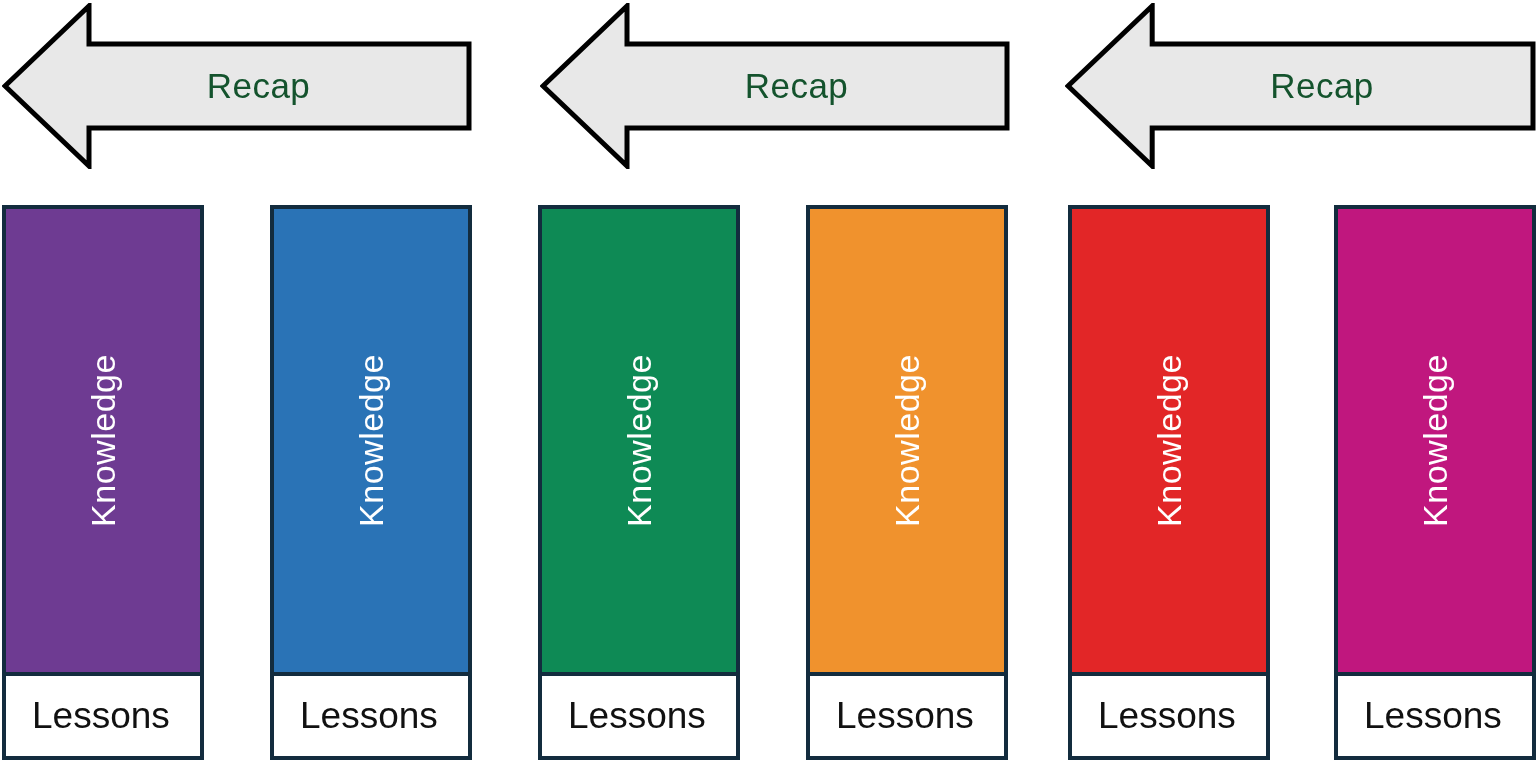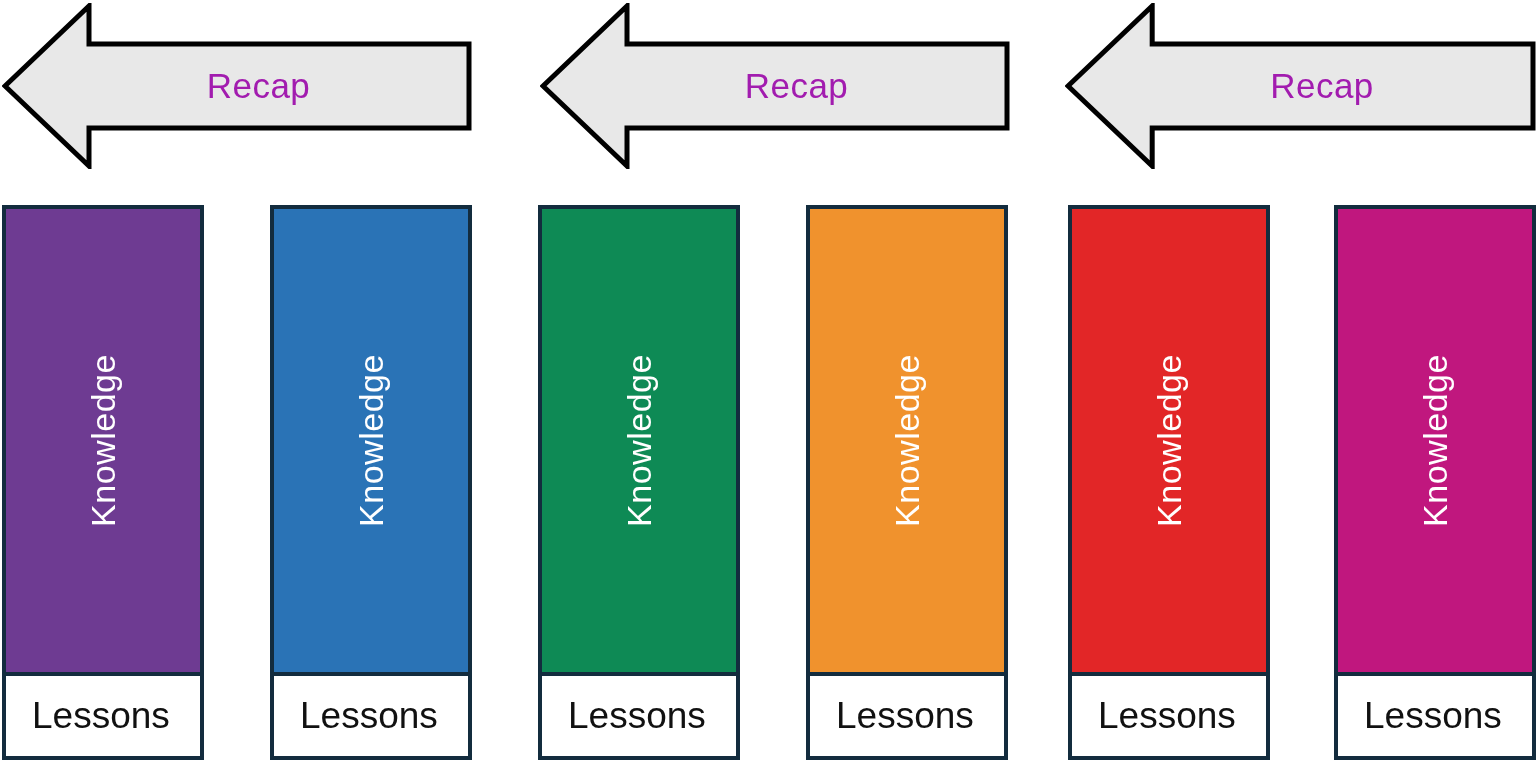--- a/index.html
+++ b/index.html
@@ -27,21 +27,21 @@
     left: 87px;
     right: 0;
     top: 41px;
     height: 84px;
     display: flex;
     align-items: center;
     justify-content: center;
   }
   .arrow-label {
     font-size: 35px;
-    color: #a21caf;
+    color: #14532d;
     letter-spacing: 0.5px;
     transform: translateX(-22px);
     white-space: nowrap;
   }
 
   
   .bar {
     position: absolute;
     top: 205px;
     width: 202px;

